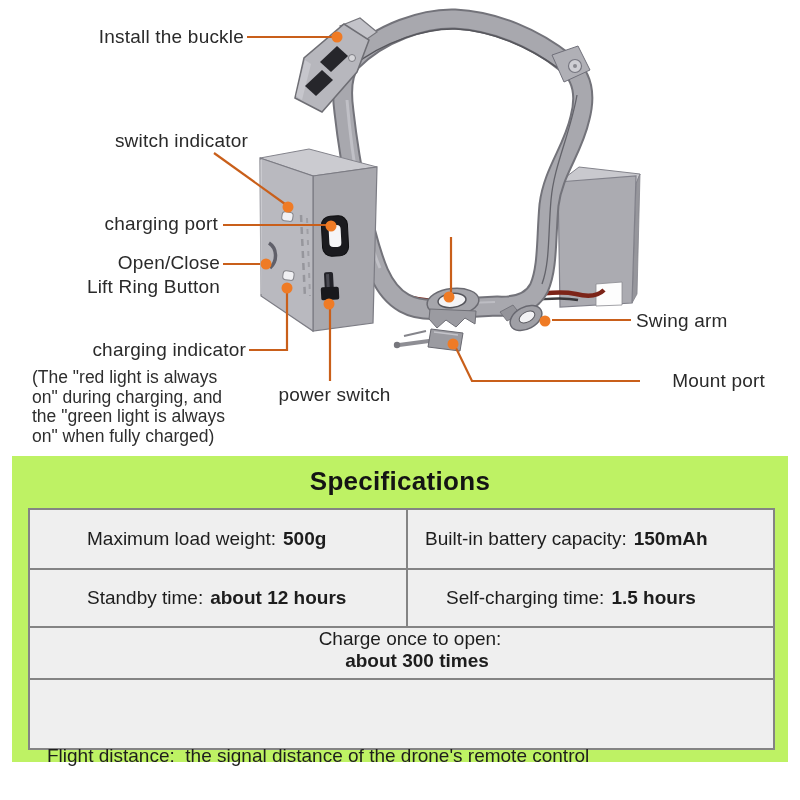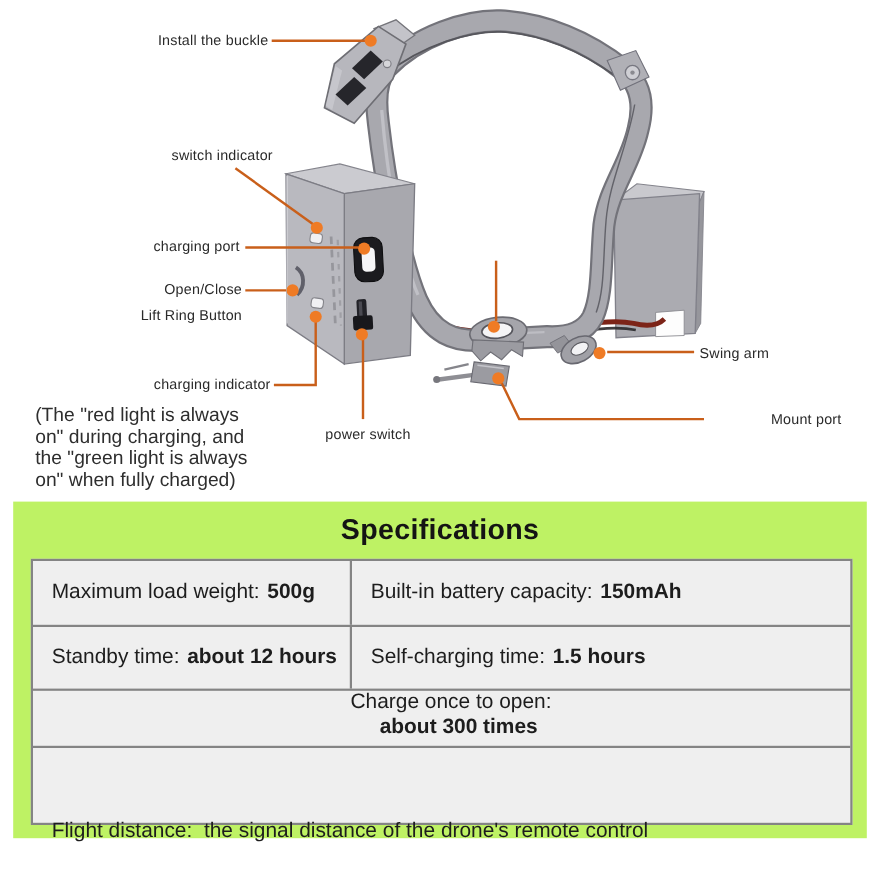--- a/index.html
+++ b/index.html
@@ -1,33 +1,33 @@
 <!DOCTYPE html>
 <html><head>
 <meta charset="utf-8">
 <style>
   html,body{margin:0;padding:0;background:#ffffff;}
   #stage{position:relative;width:800px;height:800px;background:#ffffff;overflow:hidden;
          font-family:"Liberation Sans",sans-serif;color:#262626;}
   #device-svg{position:absolute;left:0;top:0;}
-  .lbl{position:absolute;font-size:13px;line-height:22px;color:#2a2a2a;letter-spacing:.2px;}
+  .lbl{position:absolute;font-size:19px;line-height:22px;color:#2a2a2a;letter-spacing:.2px;}
   .lbl.right{text-align:right;}
   .lbl.center{text-align:center;}
   .lbl.two{line-height:24px;}
   #note{position:absolute;left:32px;top:368px;width:245px;font-size:17.5px;line-height:19.5px;color:#2e2e2e;}
   
   #spec-panel{position:absolute;left:12px;top:456px;width:776px;height:306px;background:#bef264;}
   #spec-title{padding-top:10px;text-align:center;font-size:26px;font-weight:bold;color:#141414;letter-spacing:.3px;}
   #spec-table{position:absolute;left:16px;top:52px;width:743px;height:238px;border:2px solid #848484;
               box-sizing:content-box;background:#efefef;}
   .srow{display:flex;box-sizing:border-box;font-size:19px;color:#1d1d1d;}
   .srow + .srow{border-top:2px solid #848484;}
-  .r1{height:58px;} .r2{height:58px;} .r3{height:52px;} .r4{height:70px;}
+  .r1{height:58px;} .r2{height:58px;gap:21px;} .r3{height:52px;} .r4{height:70px;}
   .scell{box-sizing:border-box;padding-left:17px;display:flex;align-items:center;}
-  .c1{width:290px;border-right:2px solid #848484;}
+  .c1{width:338px;border-right:2px solid #848484;margin-left:40px;}
   .c2{flex:1;}
   .full{width:100%;flex-direction:column;}
   .v{font-weight:bold;margin-left:7px;}
   .v.wide{margin-left:14px;}
   .r4cell{display:block;padding-top:8px;line-height:27px;white-space:pre-wrap;}
 </style>
 </head>
 <body>
 
 <div id="stage">

